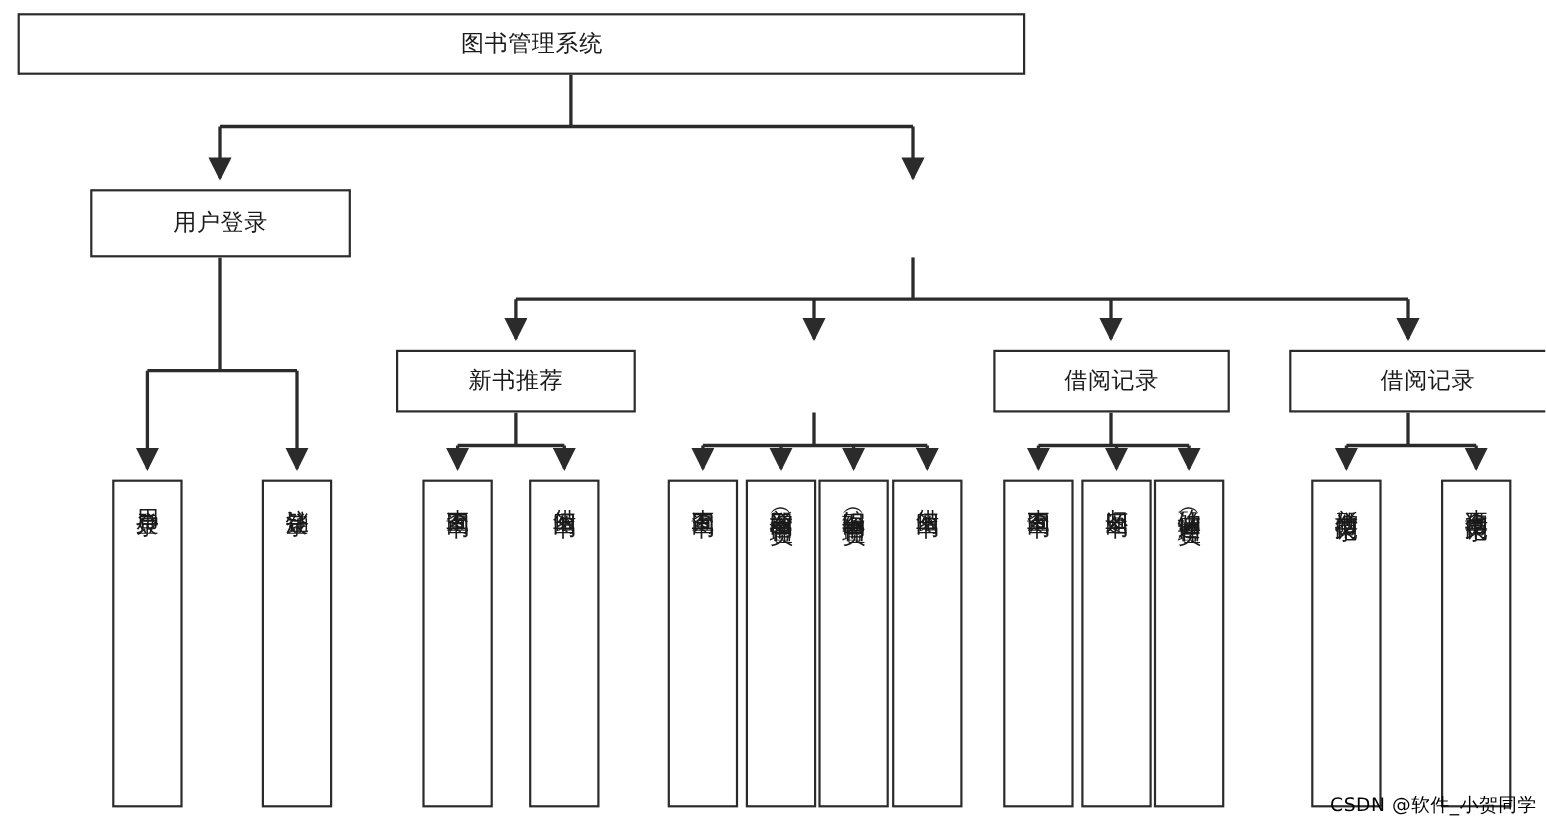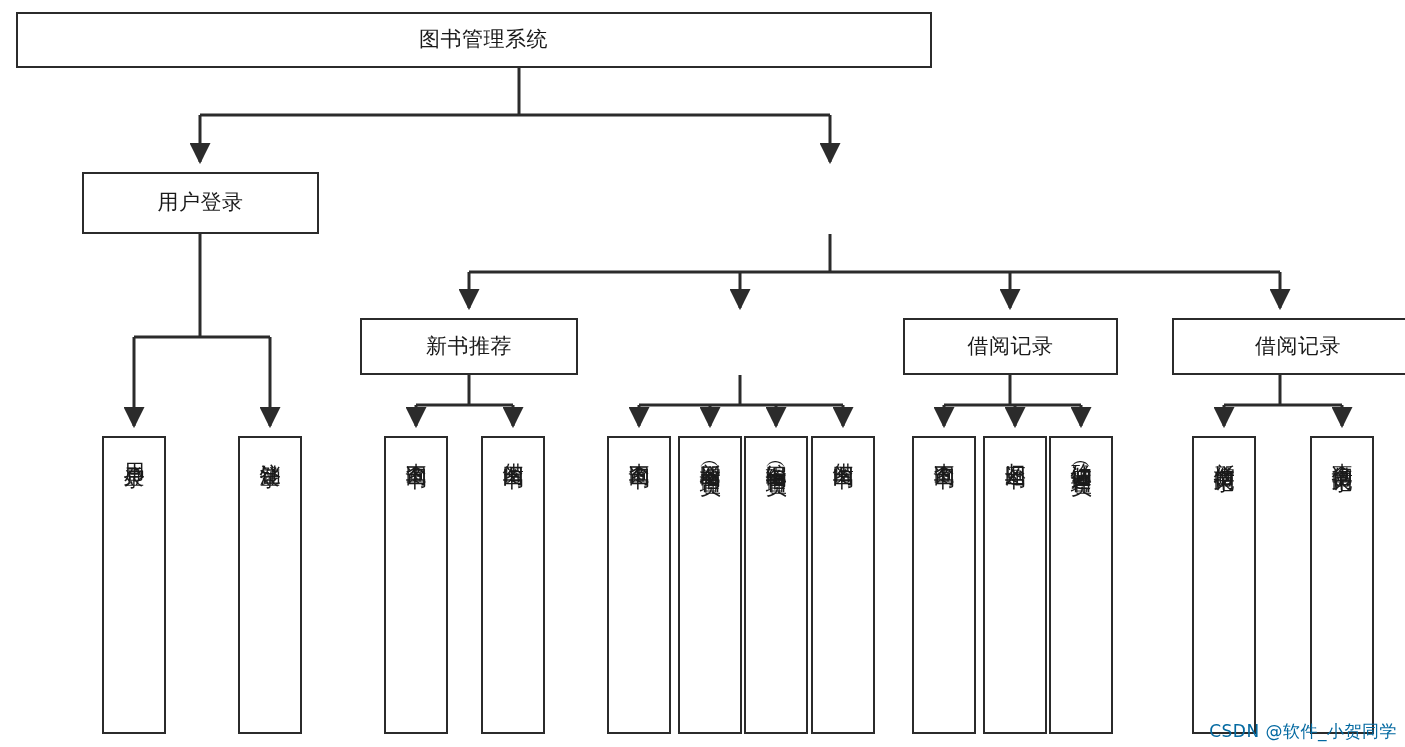--- a/index.html
+++ b/index.html
@@ -175,15 +175,15 @@
   <div class="node vertical" style="left: 1049px; top: 436px; width: 64px; height: 298px;">
     <span class="vlabel">确认归还（管理员）</span>
   </div>
   <div class="node vertical" style="left: 1192px; top: 436px; width: 64px; height: 298px;">
     <span class="vlabel">新增借阅记录</span>
   </div>
   <div class="node vertical" style="left: 1310px; top: 436px; width: 64px; height: 298px;">
     <span class="vlabel">查询借阅记录</span>
   </div>
 
-  <div id="watermark" style="color: #0369a1;">CSDN @软件_小贺同学</div>
+  <div id="watermark" style="color: #000000;">CSDN @软件_小贺同学</div>
 
 </div>
 
 </body></html>

